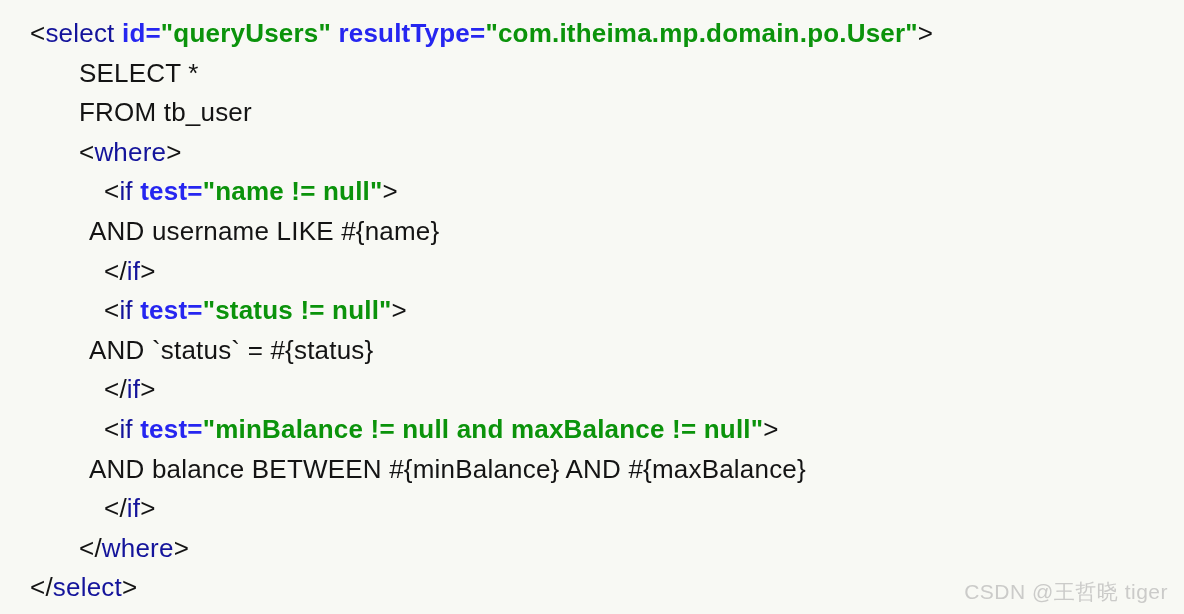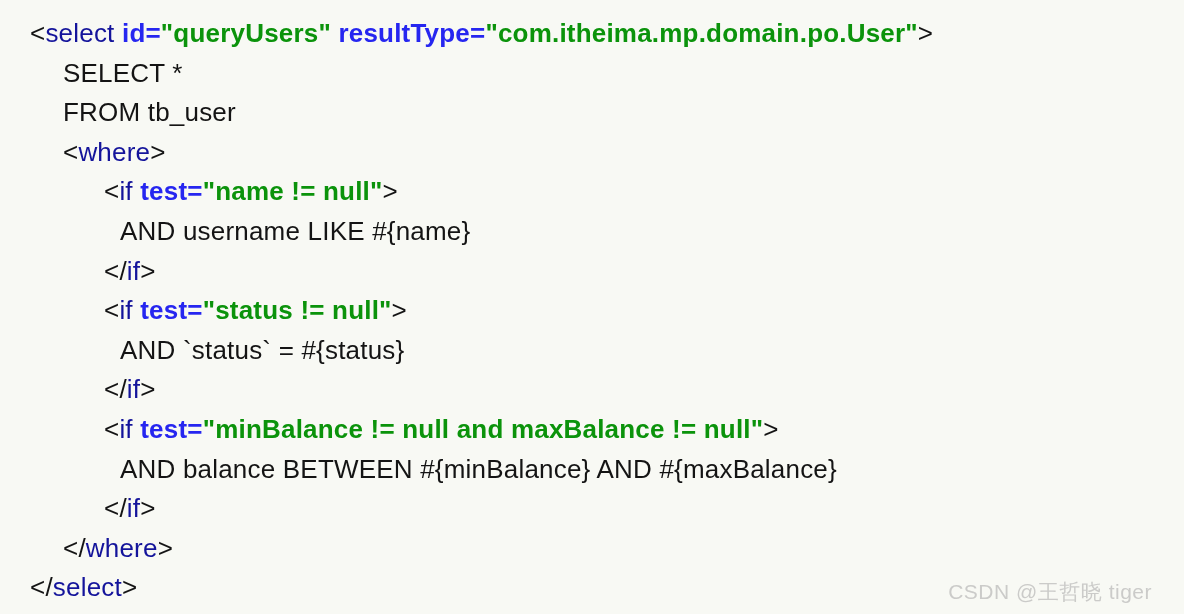--- a/index.html
+++ b/index.html
@@ -19,31 +19,31 @@
     top: 14px;
     left: 0;
     right: 0;
     font-size: 26px;
     line-height: 39.6px;
     letter-spacing: 0.2px;
     white-space: pre;
   }
   .line { height: 39.6px; }
   .ind0 { padding-left: 30px; }
-  .ind1 { padding-left: 63px; }
+  .ind1 { padding-left: 79px; }
   .ind2 { padding-left: 104px; }
-  .ind3 { padding-left: 120px; }
+  .ind3 { padding-left: 89px; }
   .bracket { color: var(--bracket, #141414); font-weight: normal; }
   .tag     { color: var(--tag, #14149b);  font-weight: normal; }
   .attr    { color: var(--attr, #2626f0); font-weight: bold; }
   .value   { color: var(--value, #0b930b); font-weight: bold; }
   .plain   { color: var(--plain, #141414); font-weight: normal; }
   .watermark {
     position: absolute;
-    right: 32px;
+    right: 16px;
     bottom: 8px;
     font-size: 21px;
     letter-spacing: 0.5px;
     color: var(--watermark, #cbcbc9);
   }
 </style>
 </head>
 <body>
 
 <div class="code-block"><div class="line ind0"><span class="bracket">&lt;</span><span class="tag">select</span><span class="plain"> </span><span class="attr">id=</span><span class="value">"queryUsers"</span><span class="plain"> </span><span class="attr">resultType=</span><span class="value">"com.itheima.mp.domain.po.User"</span><span class="bracket">&gt;</span></div><div class="line ind1"><span class="plain">SELECT *</span></div><div class="line ind1"><span class="plain">FROM tb_user</span></div><div class="line ind1"><span class="bracket">&lt;</span><span class="tag">where</span><span class="bracket">&gt;</span></div><div class="line ind2"><span class="bracket">&lt;</span><span class="tag">if</span><span class="plain"> </span><span class="attr">test=</span><span class="value">"name != null"</span><span class="bracket">&gt;</span></div><div class="line ind3"><span class="plain">AND username LIKE #{name}</span></div><div class="line ind2"><span class="bracket">&lt;/</span><span class="tag">if</span><span class="bracket">&gt;</span></div><div class="line ind2"><span class="bracket">&lt;</span><span class="tag">if</span><span class="plain"> </span><span class="attr">test=</span><span class="value">"status != null"</span><span class="bracket">&gt;</span></div><div class="line ind3"><span class="plain">AND `status` = #{status}</span></div><div class="line ind2"><span class="bracket">&lt;/</span><span class="tag">if</span><span class="bracket">&gt;</span></div><div class="line ind2"><span class="bracket">&lt;</span><span class="tag">if</span><span class="plain"> </span><span class="attr">test=</span><span class="value">"minBalance != null and maxBalance != null"</span><span class="bracket">&gt;</span></div><div class="line ind3"><span class="plain">AND balance BETWEEN #{minBalance} AND #{maxBalance}</span></div><div class="line ind2"><span class="bracket">&lt;/</span><span class="tag">if</span><span class="bracket">&gt;</span></div><div class="line ind1"><span class="bracket">&lt;/</span><span class="tag">where</span><span class="bracket">&gt;</span></div><div class="line ind0"><span class="bracket">&lt;/</span><span class="tag">select</span><span class="bracket">&gt;</span></div></div>

